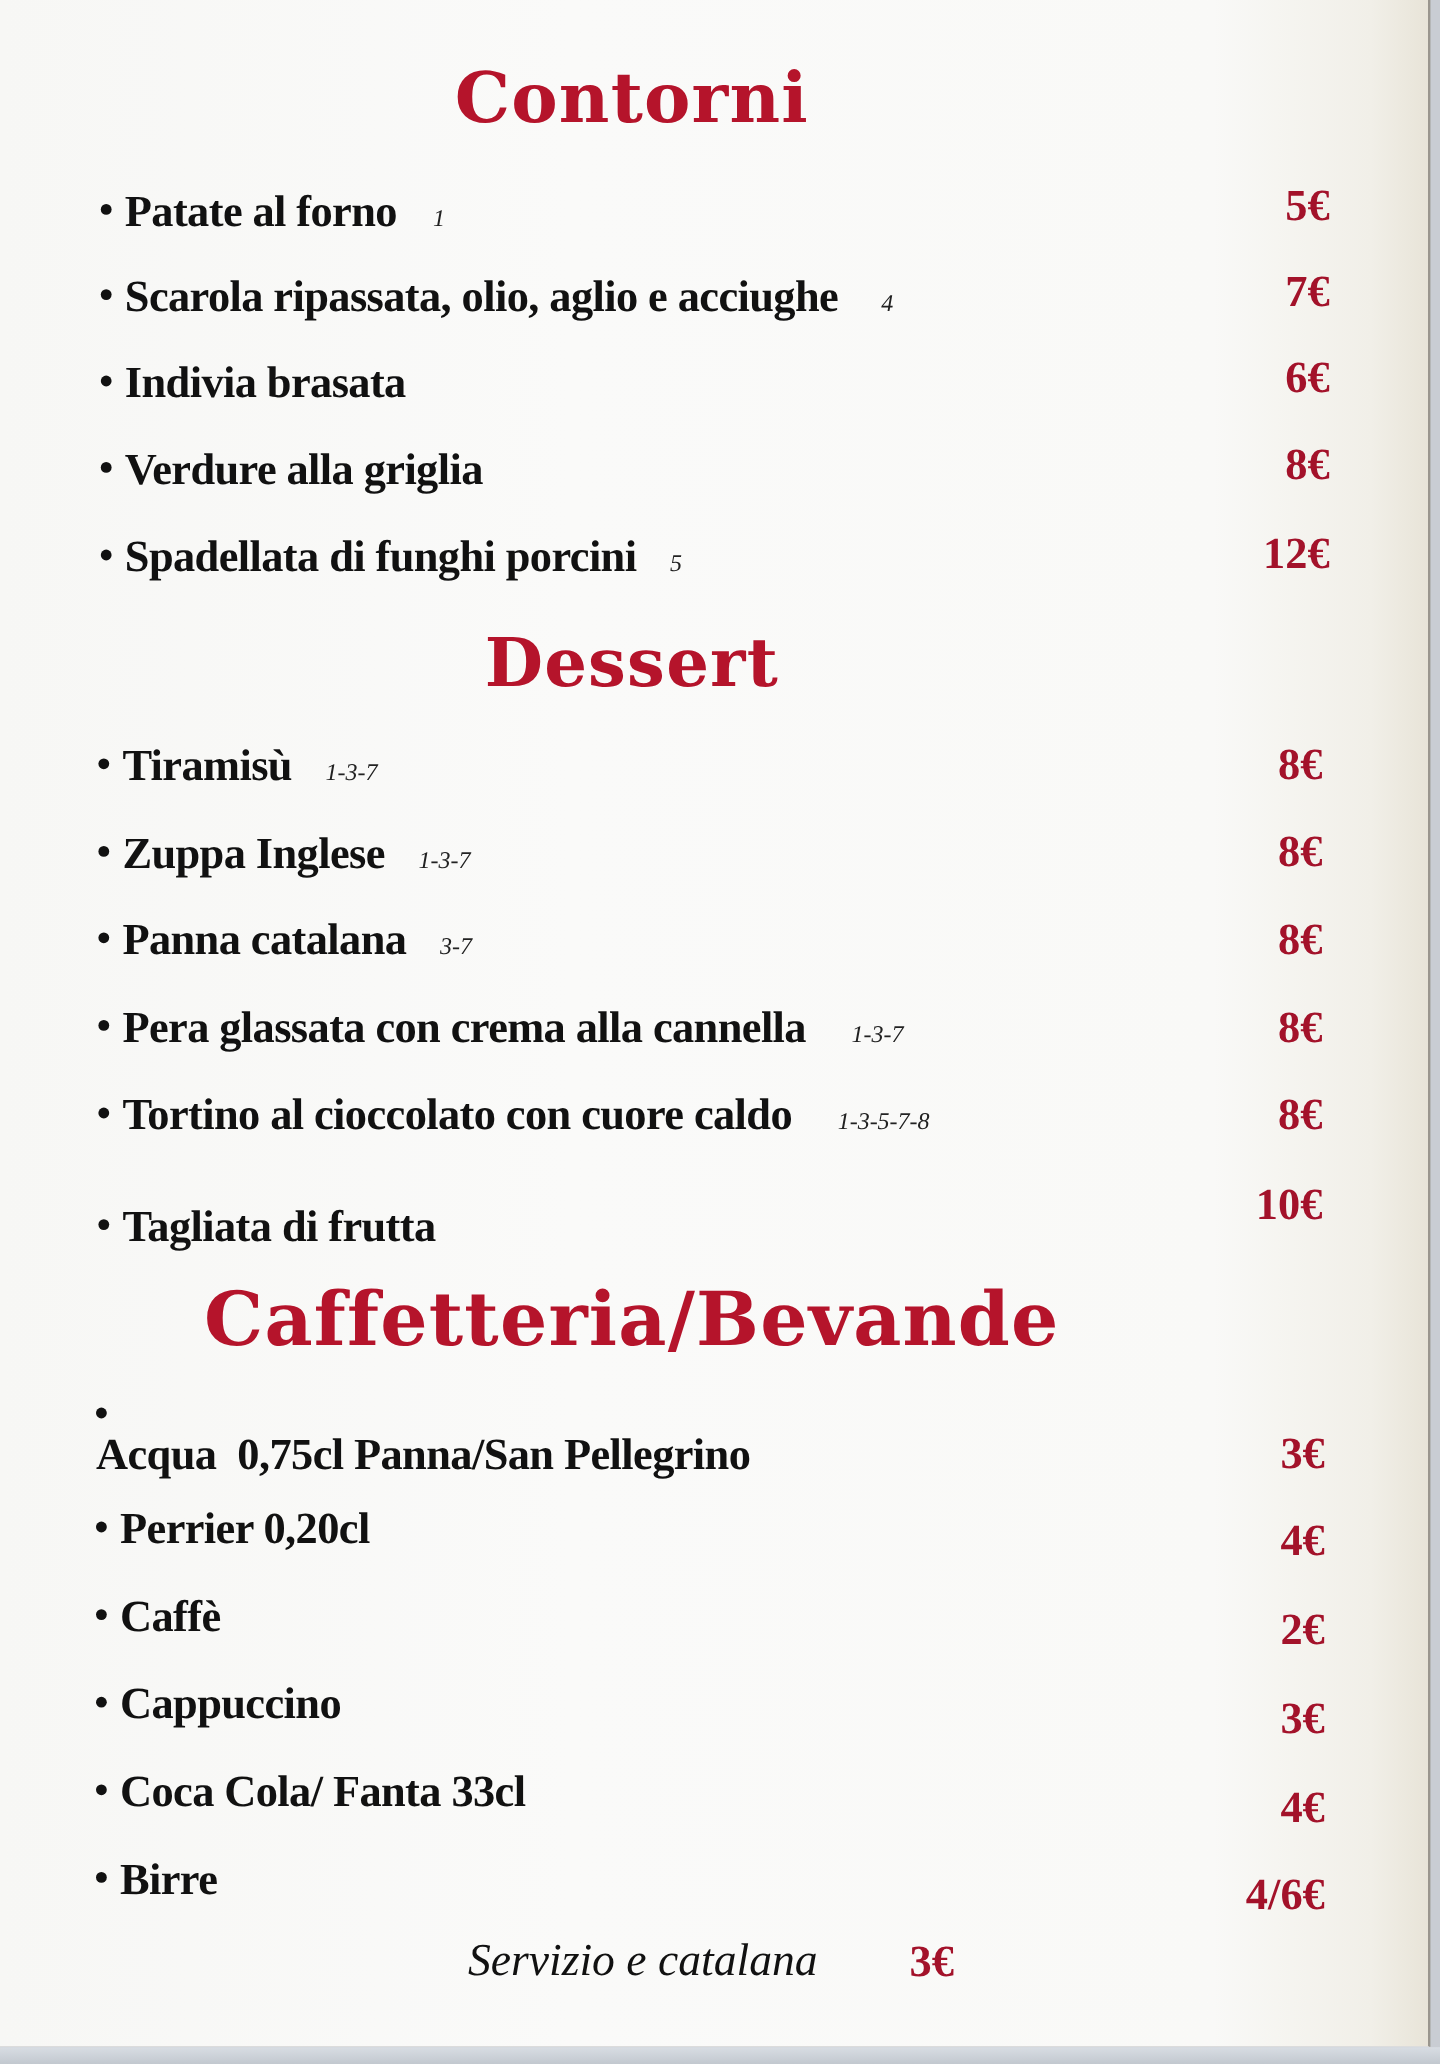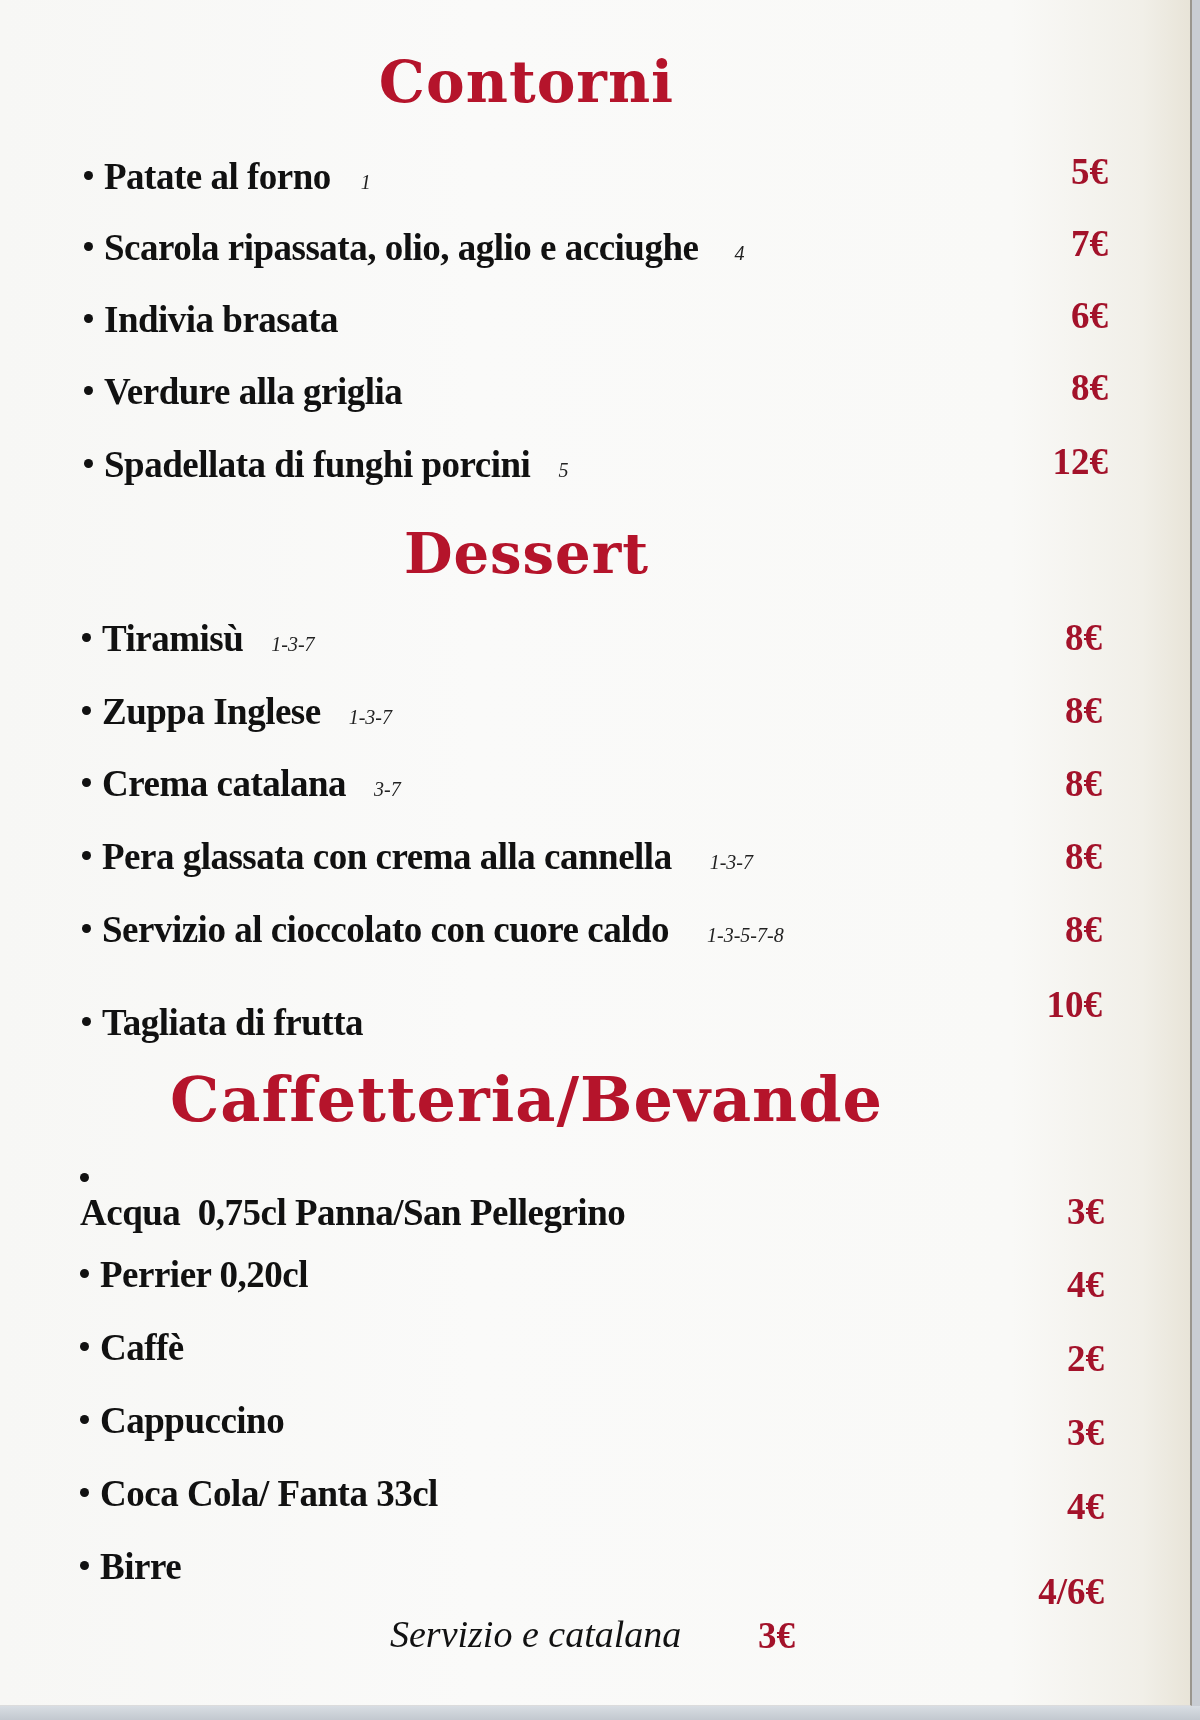--- a/index.html
+++ b/index.html
@@ -137,35 +137,35 @@
 
   <div class="item" style="top:690px;left:82px;">
     <span class="bullet"></span>
     <span>Zuppa Inglese</span>
     <span class="allergen" style="margin-left:28px;">1-3-7</span>
   </div>
   <div class="price" style="top:689px;right:88px;">8€</div>
 
   <div class="item" style="top:762px;left:82px;">
     <span class="bullet"></span>
-    <span>Crema catalana</span>
+    <span>Panna catalana</span>
     <span class="allergen" style="margin-left:28px;margin-top:12px;">3-7</span>
   </div>
   <div class="price" style="top:762px;right:88px;">8€</div>
 
   <div class="item" style="top:835px;left:82px;">
     <span class="bullet"></span>
     <span>Pera glassata con crema alla cannella</span>
     <span class="allergen" style="margin-left:38px;">1-3-7</span>
   </div>
   <div class="price" style="top:835px;right:88px;">8€</div>
 
   <div class="item" style="top:908px;left:82px;">
     <span class="bullet"></span>
-    <span>Servizio al cioccolato con cuore caldo</span>
+    <span>Tortino al cioccolato con cuore caldo</span>
     <span class="allergen" style="margin-left:38px;">1-3-5-7-8</span>
   </div>
   <div class="price" style="top:908px;right:88px;">8€</div>
 
   <div class="item" style="top:967px;left:82px;margin-top:34px;">
     <span class="bullet"></span>
     <span>Tagliata di frutta</span>
   </div>
   <div class="price" style="top:983px;right:88px;">10€</div>
 
@@ -198,19 +198,19 @@
   <div class="item" style="top:1472px;left:80px;">
     <span class="bullet"></span>
     <span>Coca Cola/ Fanta 33cl</span>
   </div>
   <div class="price" style="top:1485px;right:86px;">4€</div>
 
   <div class="item" style="top:1545px;left:80px;">
     <span class="bullet"></span>
     <span>Birre</span>
   </div>
-  <div class="price" style="top:1558px;right:86px;margin-top:12px;">4/6€</div>
+  <div class="price" style="top:1558px;right:86px;">4/6€</div>
 
   <div class="footer-line">Servizio e catalana</div>
   <div class="footer-price">3€</div>
 
 </div>
 <div class="page-shadow"></div>
 
 </body></html>

